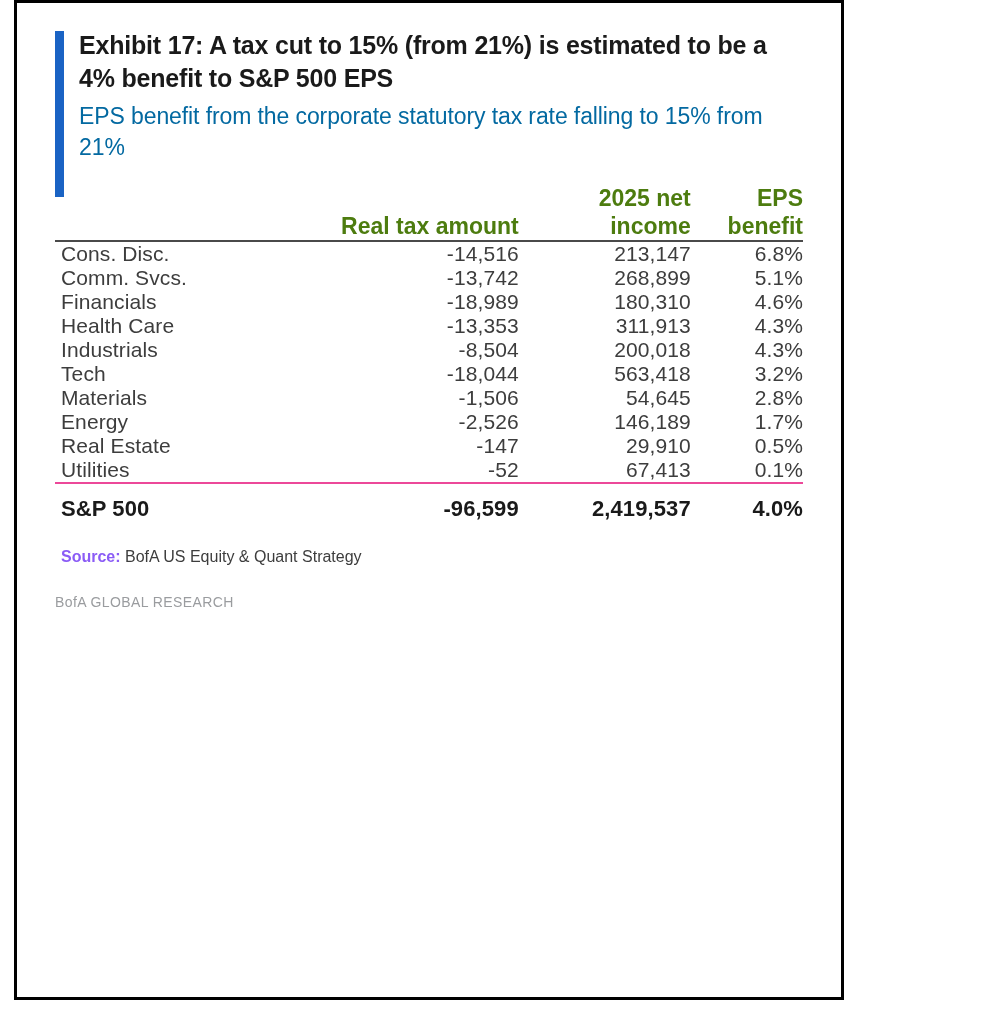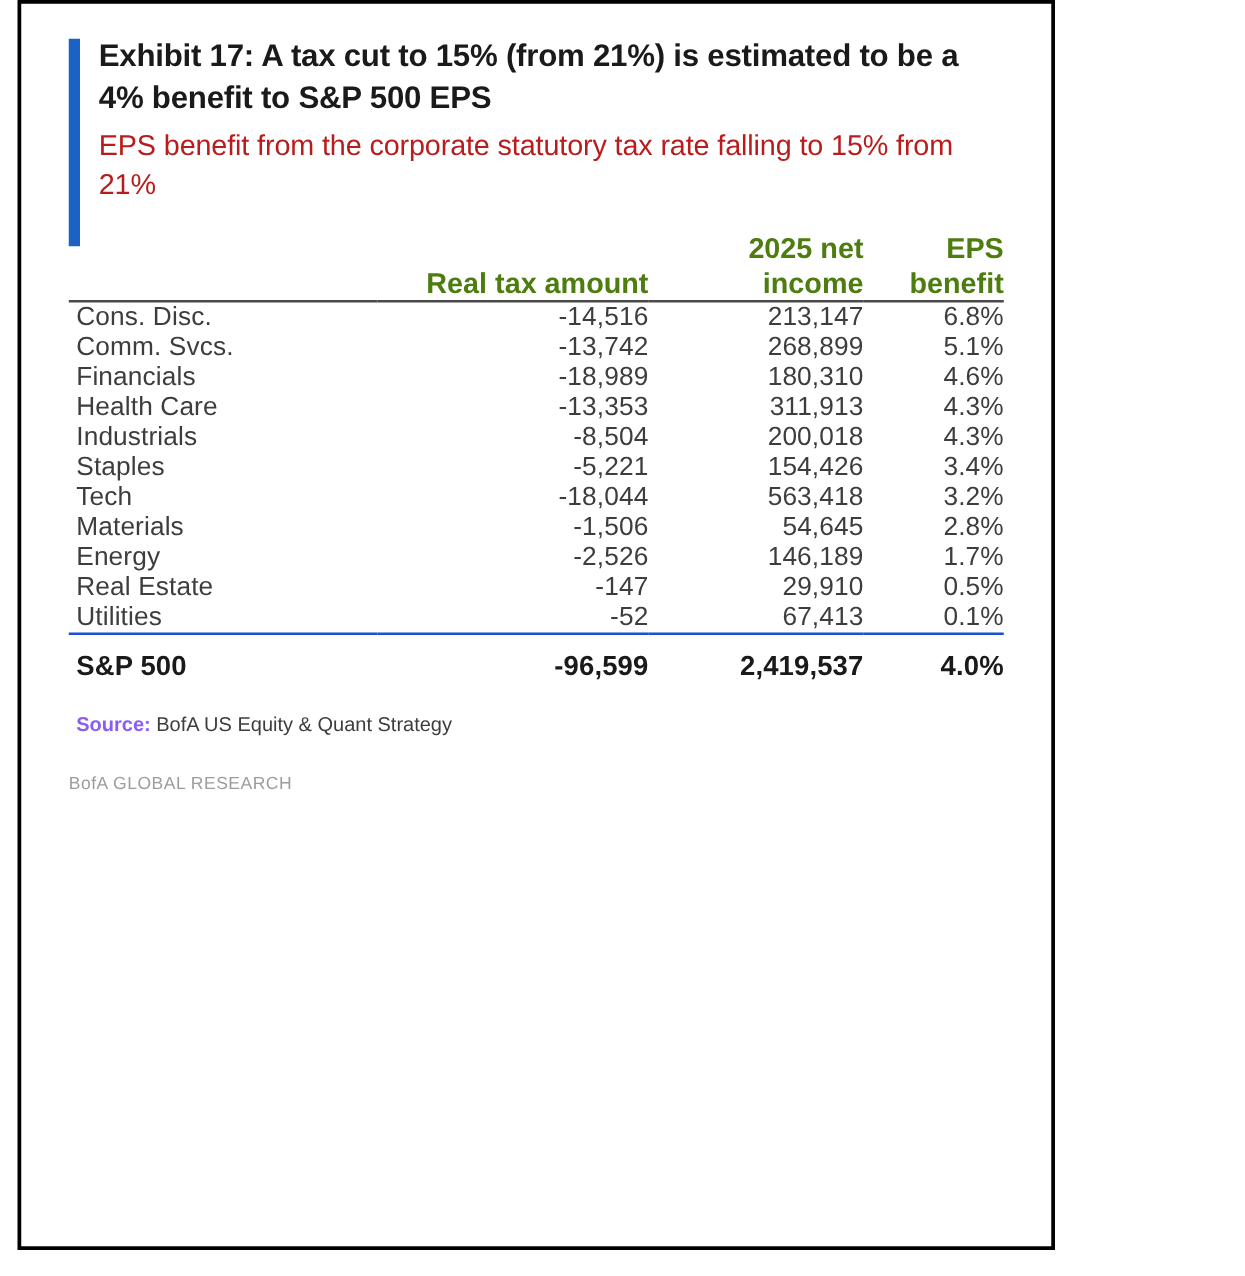--- a/index.html
+++ b/index.html
@@ -52,21 +52,21 @@
     font-weight: bold;
     line-height: 1.32;
     color: #1a1a1a;
     letter-spacing: -0.2px;
     margin: 0;
   }
   .exhibit-subtitle {
     font-size: 23px;
     font-weight: normal;
     line-height: 1.35;
-    color: #b91c1c;
+    color: #0369a1;
     margin: 6px 0 0 0;
     letter-spacing: -0.1px;
   }
   
   table.data {
     width: 100%;
     border-collapse: collapse;
     margin-top: 22px;
     table-layout: fixed;
   }
@@ -100,21 +100,21 @@
     letter-spacing: 0.1px;
   }
   tbody td.c-label {
     text-align: left;
     padding-left: 6px;
   }
   tbody tr.total td {
     font-size: 22px;
     font-weight: bold;
     color: #1a1a1a;
-    border-top: 2px solid #1d4ed8;
+    border-top: 2px solid #ec4899;
     padding-top: 12px;
     margin-left: 46px;
   }
   tbody tr.last-sector td {
     border-bottom: 0;
   }
   
   col.c1 { width: 33%; }
   col.c2 { width: 29%; }
   col.c3 { width: 23%; }
@@ -203,26 +203,20 @@
           <td>311,913</td>
           <td>4.3%</td>
         </tr>
         <tr>
           <td class="c-label">Industrials</td>
           <td>-8,504</td>
           <td>200,018</td>
           <td>4.3%</td>
         </tr>
         <tr>
-          <td class="c-label">Staples</td>
-          <td>-5,221</td>
-          <td>154,426</td>
-          <td>3.4%</td>
-        </tr>
-        <tr>
           <td class="c-label">Tech</td>
           <td>-18,044</td>
           <td>563,418</td>
           <td>3.2%</td>
         </tr>
         <tr>
           <td class="c-label">Materials</td>
           <td>-1,506</td>
           <td>54,645</td>
           <td>2.8%</td>

